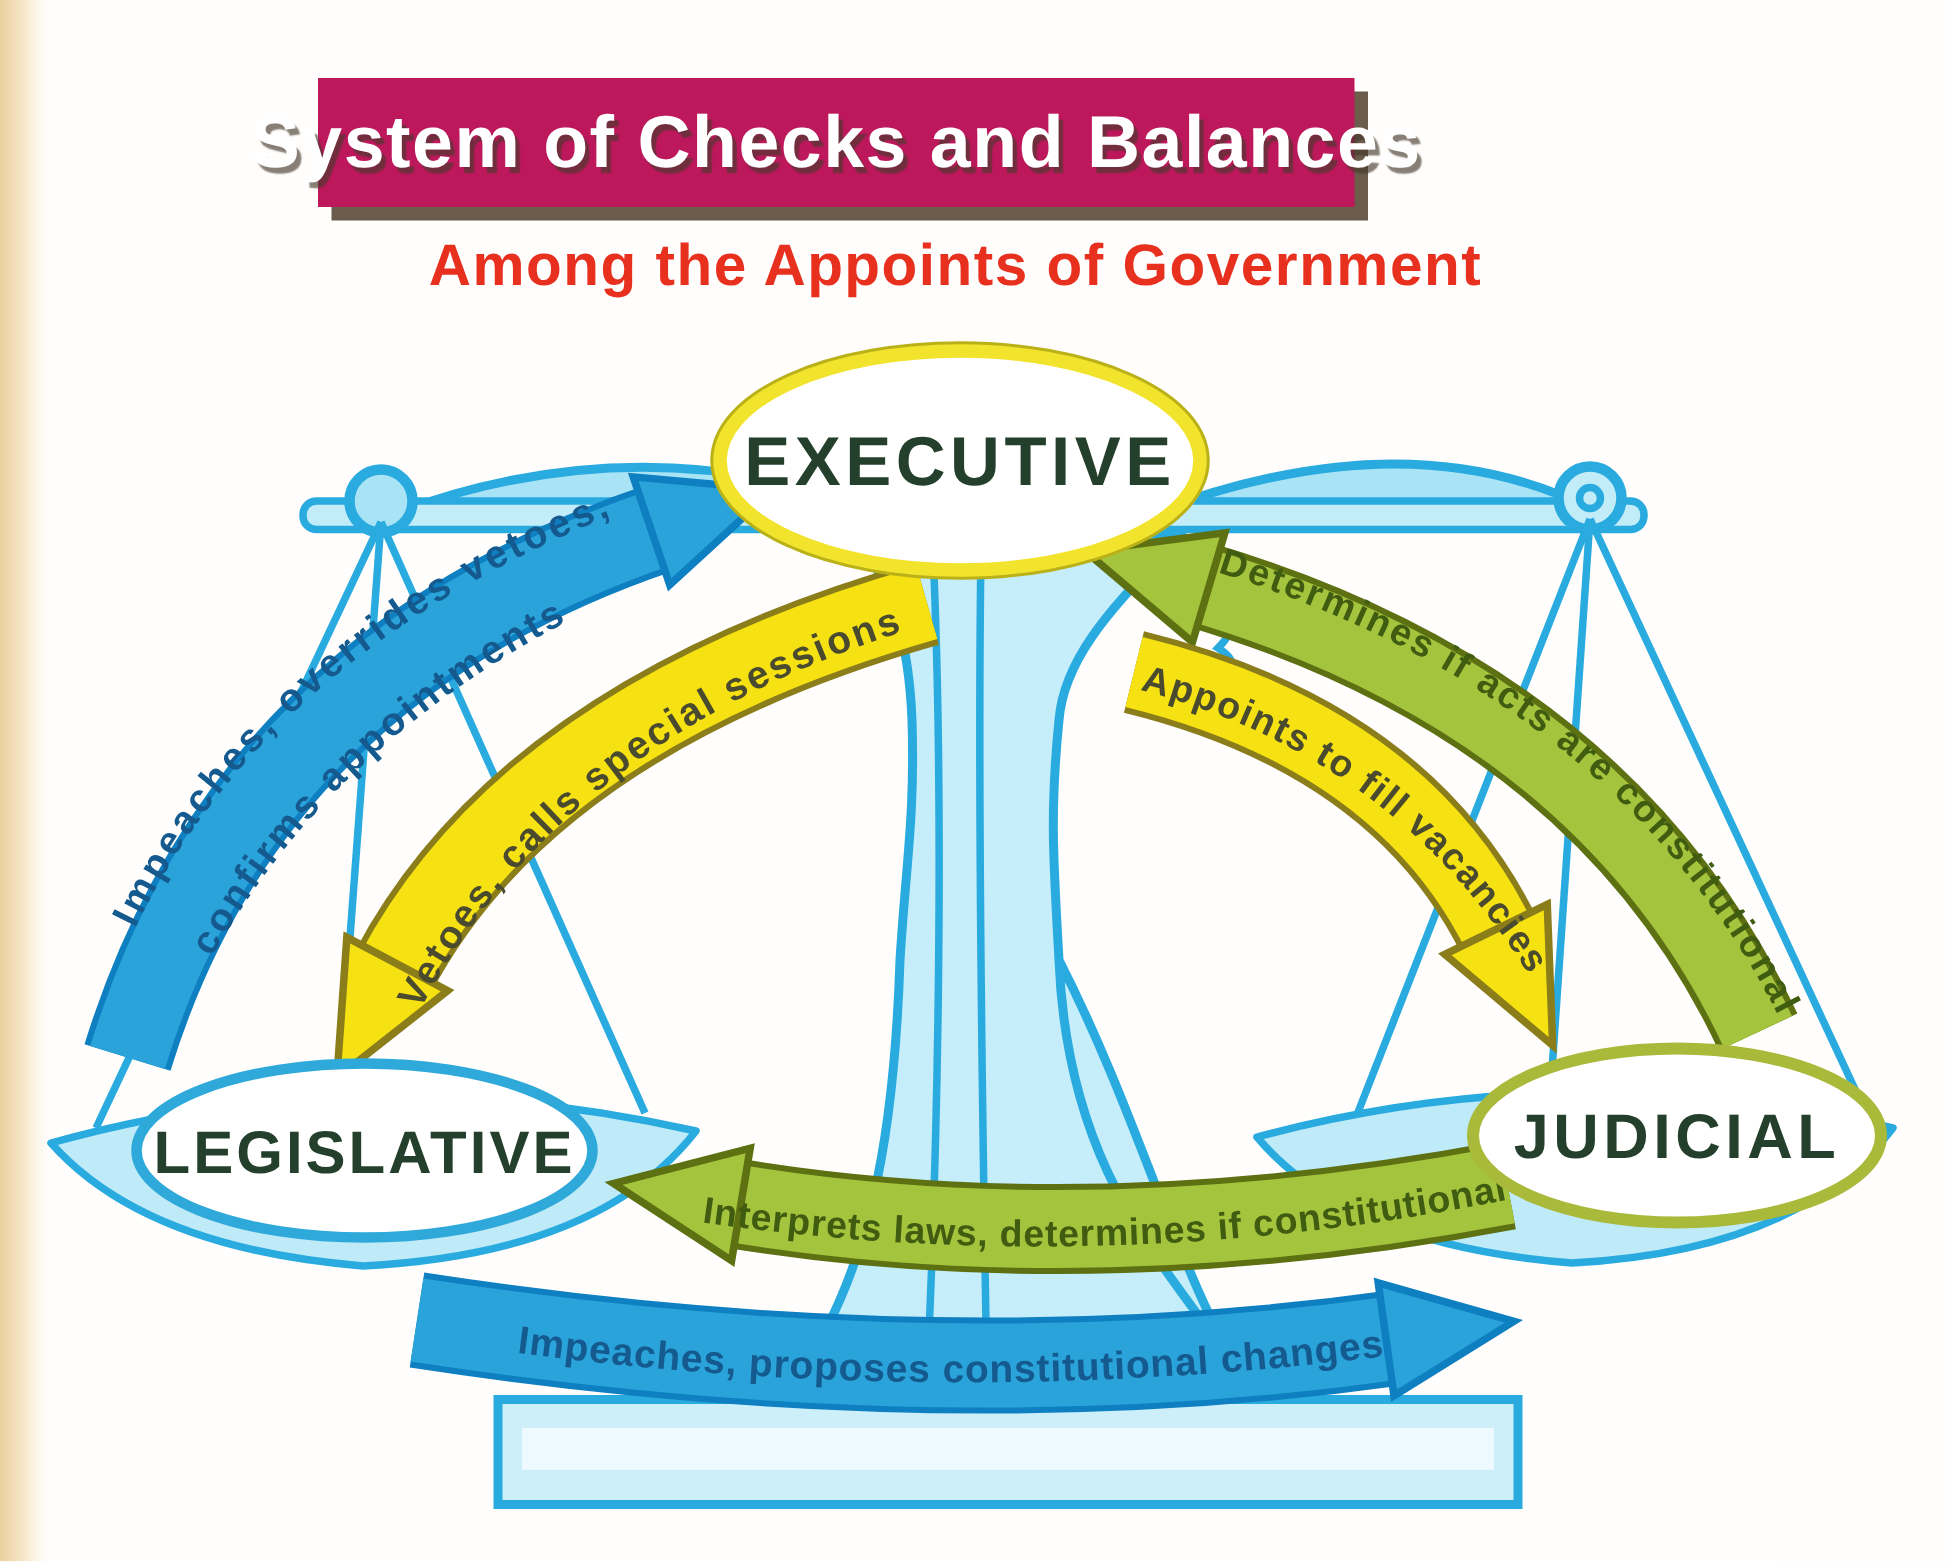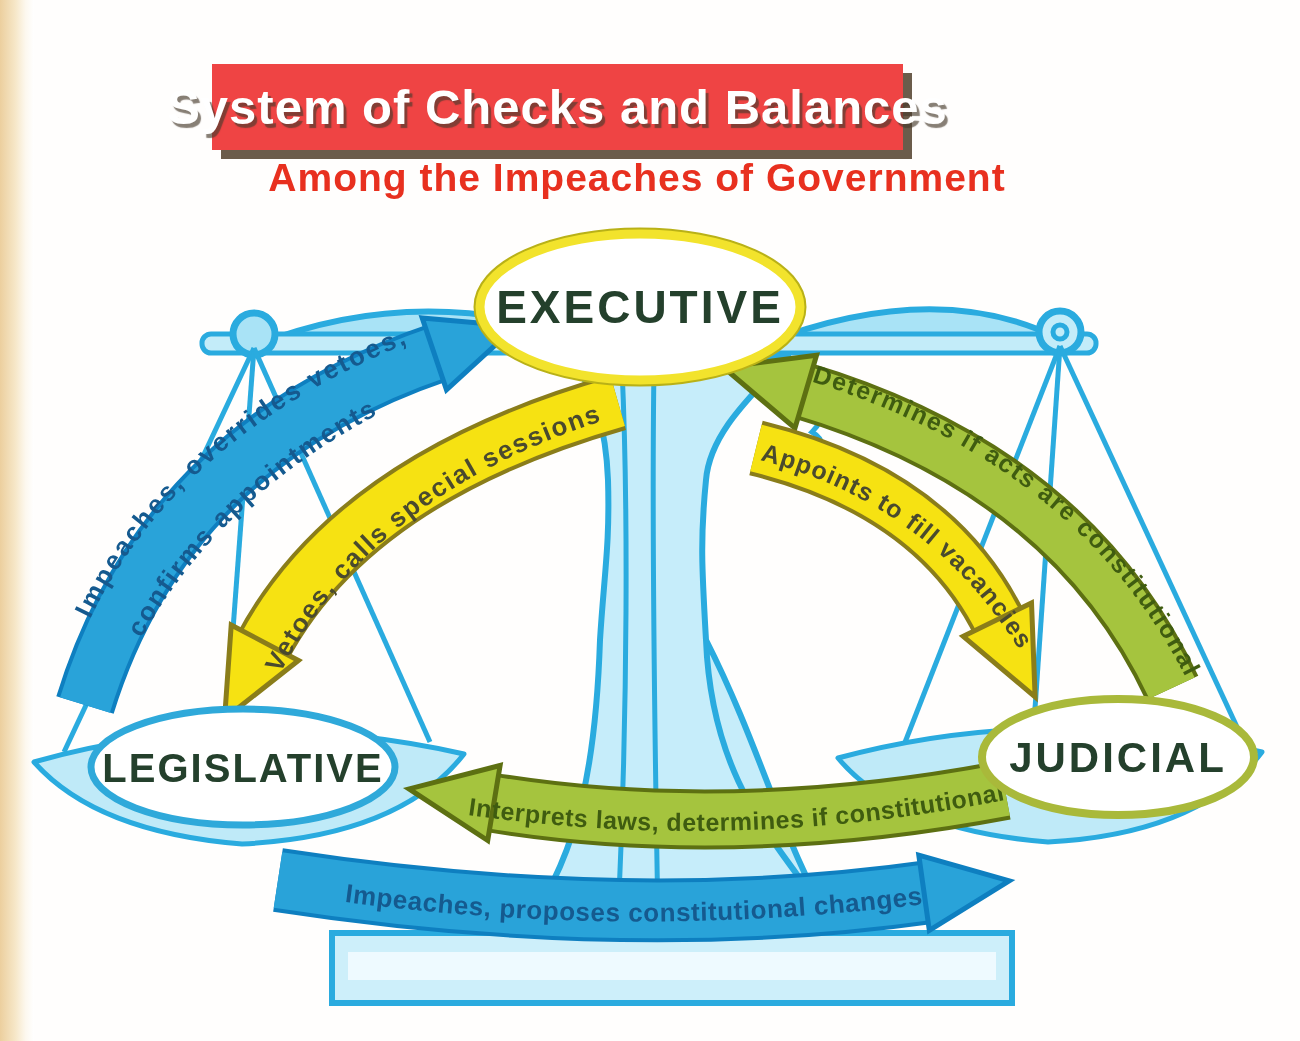--- a/index.html
+++ b/index.html
@@ -8,22 +8,22 @@
     width:1300px;height:1041px;
     background:#fffefd;
     overflow:hidden;
     font-family:"Liberation Sans", sans-serif;
   }
   .page-edge{
     position:absolute;left:0;top:0;width:34px;height:1041px;
     background:linear-gradient(90deg,#eccf9e 0%,#f6e7c8 45%,#fdf8ee 75%,#ffffff 100%);
   }
   .banner{
-    position:absolute;left:212px;top:64px;width:691px;height:86px;
-    background:#ef4444;
+    position:absolute;left:212px;top:52px;width:691px;height:86px;
+    background:#be185d;
     box-shadow:9px 9px 0 #6b5c4b;
     display:flex;align-items:center;justify-content:center;
   }
   .banner h1{
     margin:0;color:#ffffff;font-size:49px;font-weight:bold;letter-spacing:1px;
     text-shadow:3px 4px 1px rgba(70,58,45,.65);
     white-space:nowrap;
   }
   .subtitle{
     position:absolute;left:137px;top:156px;width:1000px;height:48px;
@@ -173,14 +173,14 @@
 
     <g>
       <ellipse cx="1118" cy="757" rx="136" ry="58" fill="#ffffff" stroke="#a9b93a" stroke-width="8"></ellipse>
       <text x="1118" y="772" text-anchor="middle" font-size="42" letter-spacing="3" fill="#24402c">JUDICIAL</text>
     </g>
   </svg>
 
   <div class="banner">
     <h1>System of Checks and Balances</h1>
   </div>
-  <div class="subtitle">Among the Impeaches of Government</div>
+  <div class="subtitle">Among the Appoints of Government</div>
 </div>
 
 </body></html>

